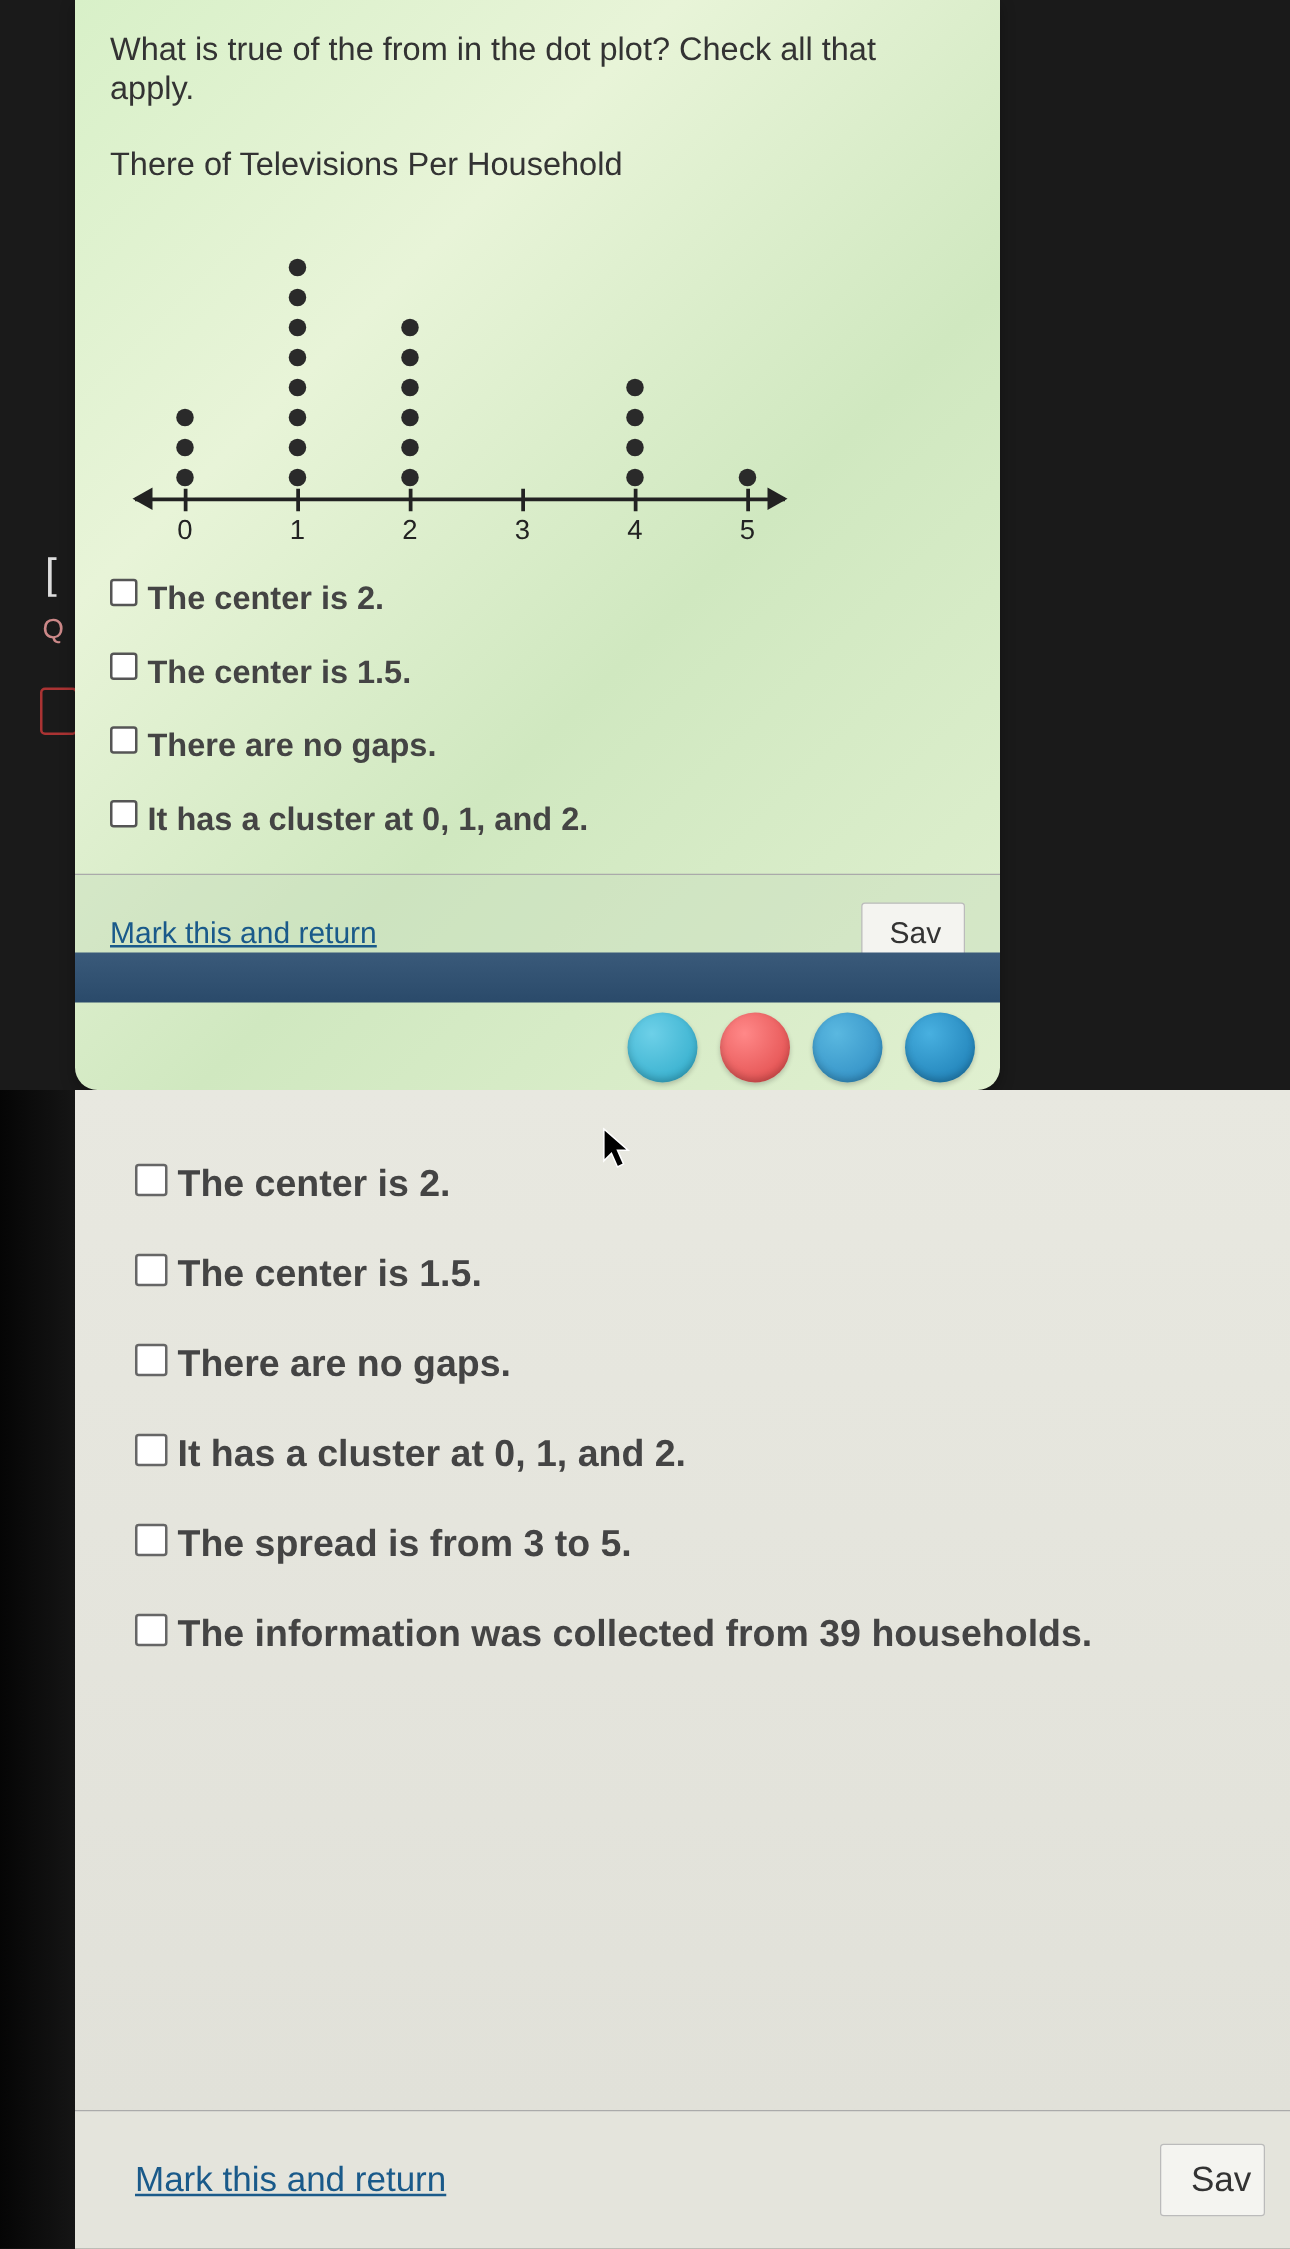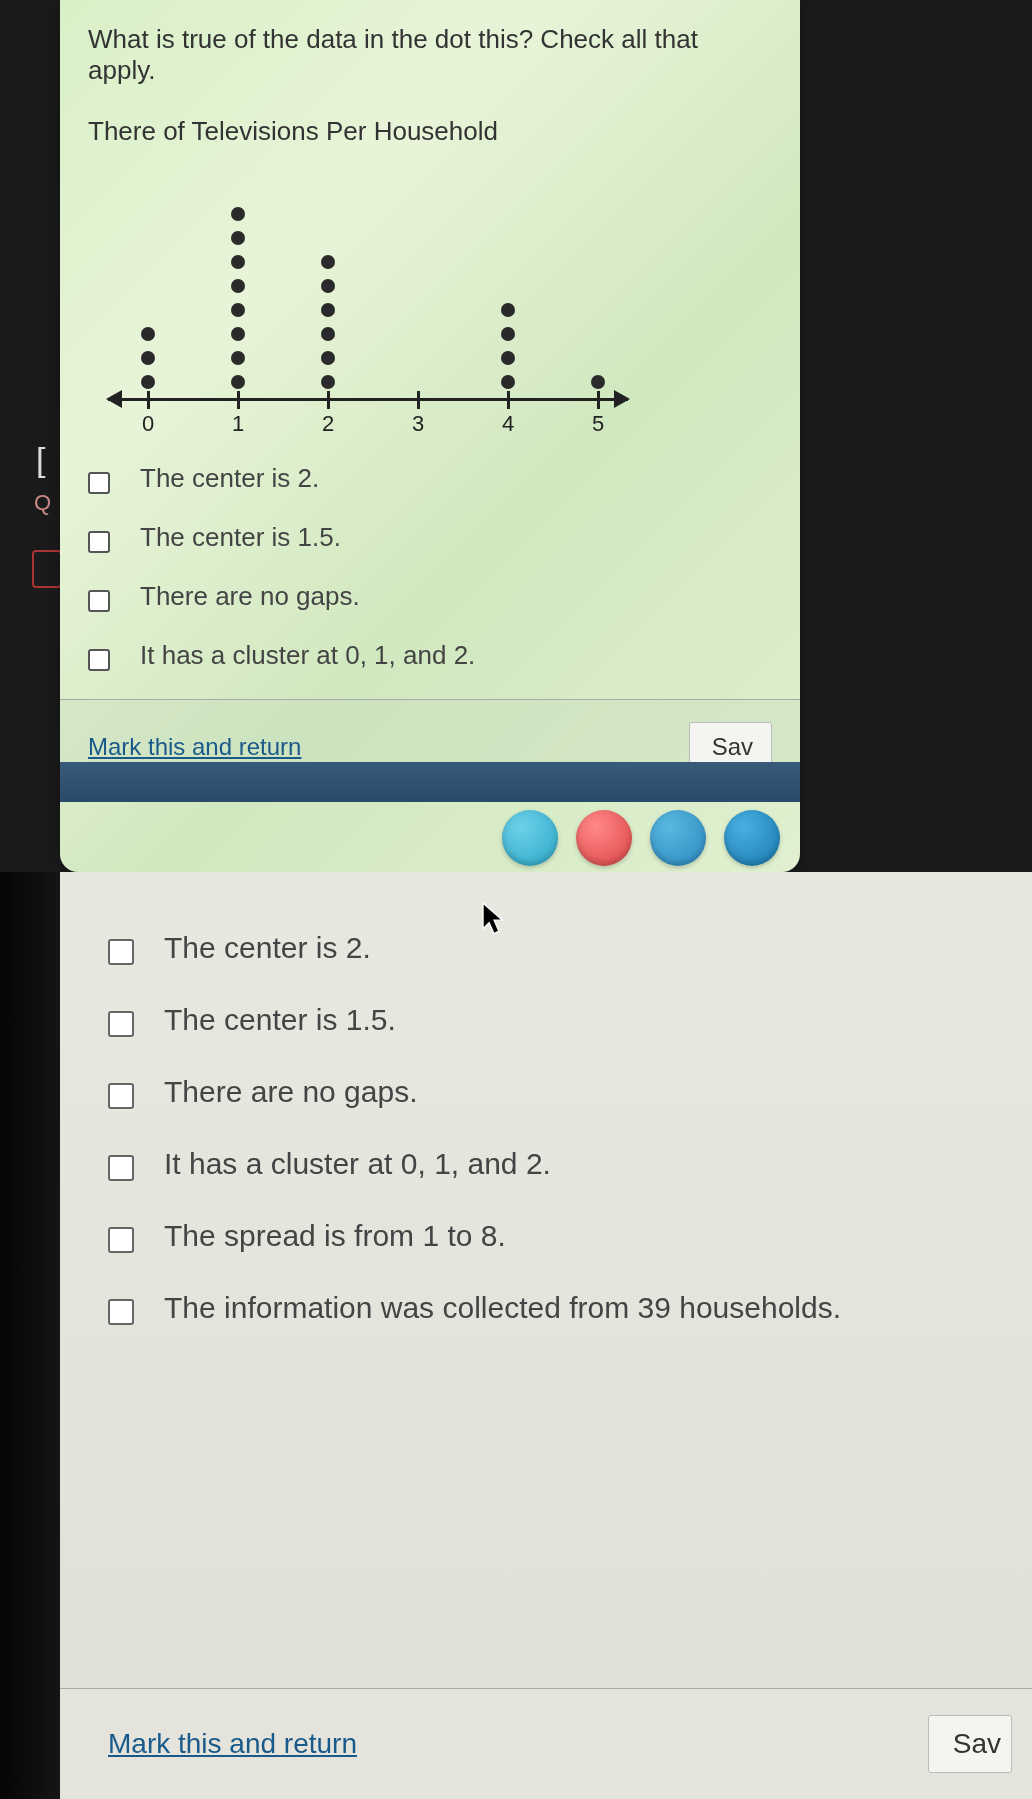--- a/index.html
+++ b/index.html
@@ -79,25 +79,26 @@
     height: 14px;
     background: #2a2a2a;
     border-radius: 50%;
     transform: translateX(-50%);
   }
   .options-block {
     padding: 12px 28px 8px 28px;
   }
   .option-row {
     display: flex;
-    align-items: flex-end;
-    gap: 30px;
+    align-items: flex-start;
+    gap: 8px;
     padding: 14px 0;
     font-size: 26px;
     color: #444;
+    font-weight: bold;
   }
   .chk {
     width: 22px; height: 22px;
     border: 2px solid #555;
     border-radius: 3px;
     background: #fff;
     flex-shrink: 0;
   }
   .footer-row {
     border-top: 1px solid #aaa;
@@ -209,21 +210,21 @@
 <body>
 
 <div class="left-sidebar-fragments">
   <span class="frag frag-d">[</span>
   <span class="frag frag-q">Q</span>
   <div class="frag frag-box"></div>
 </div>
 
 <div class="screenshot-outer">
   <div class="question-card">
-    <div class="question-prompt">What is true of the data in the dot this? Check all that apply.</div>
+    <div class="question-prompt">What is true of the from in the dot plot? Check all that apply.</div>
     <div class="chart-title">There of Televisions Per Household</div>
     <div class="dot-plot">
       <div class="axis-line"></div>
       <div class="arrow-left"></div>
       <div class="arrow-right"></div>
       <div id="dotplot-ticks">
           <div class="tick" style="left: 39px;"></div>
           <div class="tick-label" style="left: 40px;">0</div>
           <div class="tick" style="left: 129px;"></div>
           <div class="tick-label" style="left: 130px;">1</div>
@@ -316,21 +317,21 @@
   <div class="option-row">
     <span class="chk"></span>
     <span>There are no gaps.</span>
   </div>
   <div class="option-row">
     <span class="chk"></span>
     <span>It has a cluster at 0, 1, and 2.</span>
   </div>
   <div class="option-row">
     <span class="chk"></span>
-    <span>The spread is from 1 to 8.</span>
+    <span>The spread is from 3 to 5.</span>
   </div>
   <div class="option-row">
     <span class="chk"></span>
     <span>The information was collected from 39 households.</span>
   </div>
 
   <div class="lower-footer">
     <a class="mark-link">Mark this and return</a>
     <button class="save-btn">Sav</button>
   </div>

